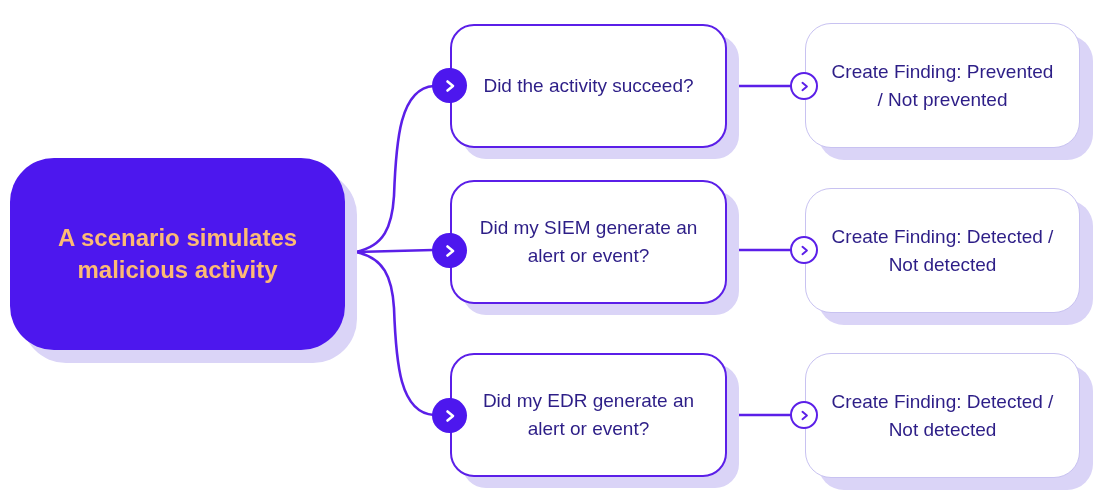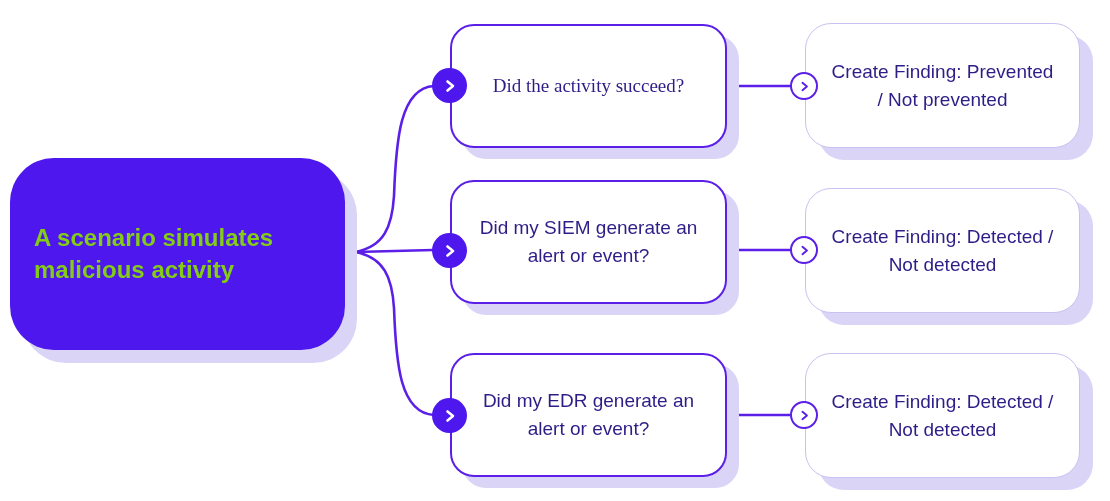--- a/index.html
+++ b/index.html
@@ -25,21 +25,22 @@
   }
   svg.connectors path{
     fill:none;stroke:var(--line);stroke-width:2.6;stroke-linecap:round;
   }
   .start-node{
     position:absolute;left:10px;top:158px;width:335px;height:192px;
     background:var(--accent);
     border-radius:44px;
     box-shadow:12px 13px 0 var(--shadow);
     display:flex;align-items:center;justify-content:center;
-    color:#84cc16;font-size:24px;font-weight:bold;line-height:1.35;
+    text-align:center;
+    color:#fdba74;font-size:24px;font-weight:bold;line-height:1.35;
     padding:8px 24px;box-sizing:border-box;
   }
   .q-node{
     position:absolute;width:277px;height:124px;left:450px;
     background:#ffffff;
     border:2.6px solid var(--node-border);
     border-radius:24px;
     box-shadow:12px 11px 0 var(--shadow);
     display:flex;align-items:center;justify-content:center;
     text-align:center;
@@ -50,21 +51,21 @@
     position:absolute;width:275px;height:125px;left:805px;
     background:#ffffff;
     border:1.6px solid var(--finding-border);
     border-radius:26px;
     box-shadow:13px 12px 0 var(--shadow);
     display:flex;align-items:center;justify-content:center;
     text-align:center;
     color:var(--text);font-size:19px;line-height:1.45;
     padding:16px 23px;box-sizing:border-box;
   }
-  .row1 .q-node{top:24px;font-family:Liberation Serif, serif;}  .row1 .f-node{top:23px;}
+  .row1 .q-node{top:24px;}  .row1 .f-node{top:23px;}
   .row2 .q-node{top:180px;} .row2 .f-node{top:188px;}
   .row3 .q-node{top:353px;} .row3 .f-node{top:353px;}
   .badge-filled{
     position:absolute;width:35px;height:35px;border-radius:50%;
     background:var(--accent);left:432px;
     display:flex;align-items:center;justify-content:center;
   }
   .badge-outline{
     position:absolute;width:28px;height:28px;border-radius:50%;
     background:#ffffff;border:2.2px solid var(--line);

